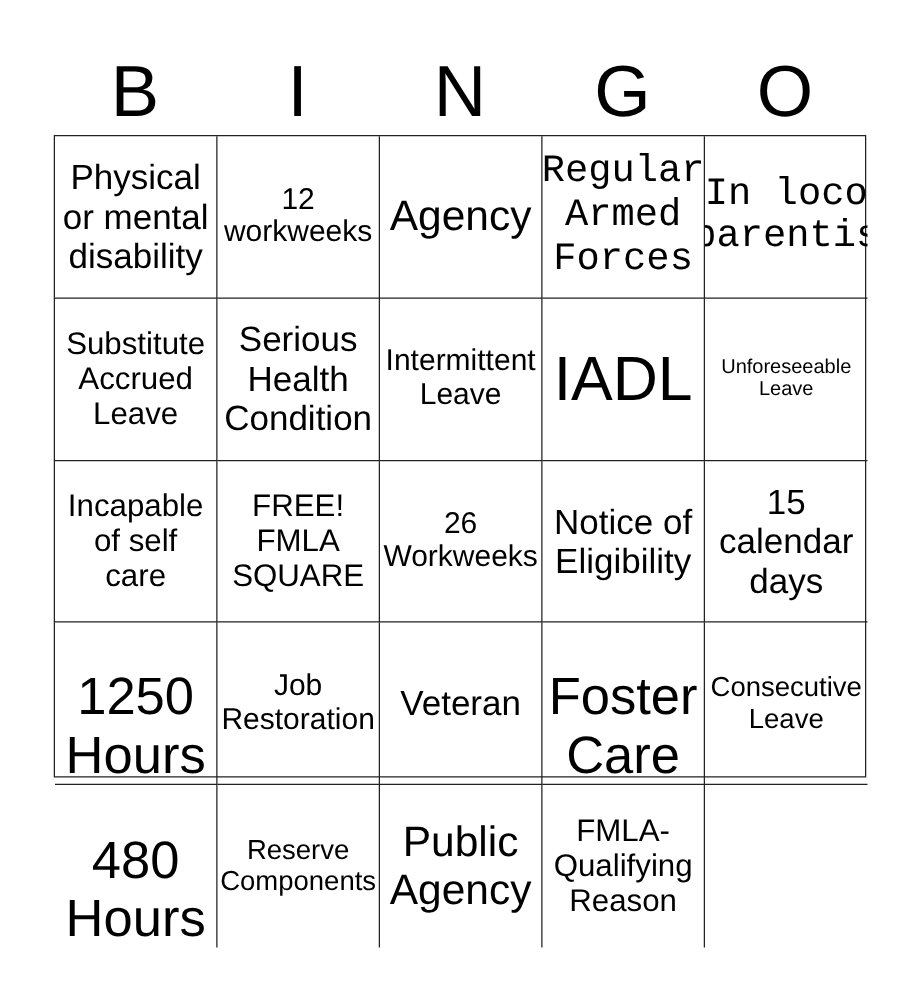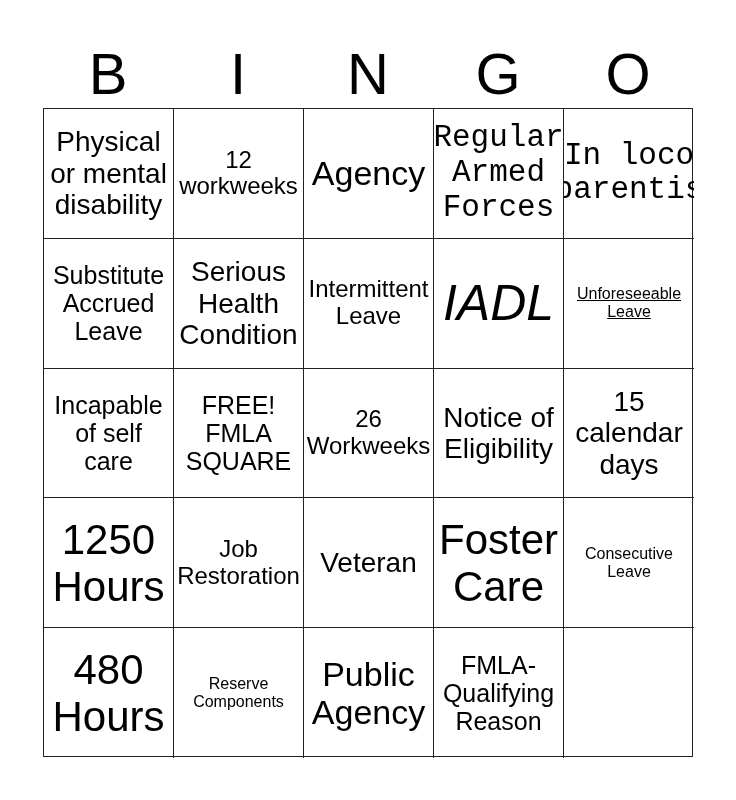--- a/index.html
+++ b/index.html
@@ -1,38 +1,38 @@
 <!DOCTYPE html>
 <html><head>
   <meta charset="utf-8">
   <style>
     html, body { margin: 0; padding: 0; background: #ffffff; }
     body { width: 736px; height: 800px; position: relative; overflow: hidden;
            font-family: "Liberation Sans", sans-serif; color: #000; }
     .header { position: absolute; left: 43px; top: 40px; width: 650px; height: 68px;
               display: flex; }
     .header-letter { width: 130px; text-align: center; font-size: 58px; line-height: 68px; }
-    .grid { position: absolute; left: 43px; top: 108px; width: 650px; height: 649px;
+    .grid { position: absolute; left: 43px; top: 108px; width: 650px; height: 514px;
             display: grid; grid-template-columns: repeat(5, 130px); grid-template-rows: repeat(5, 129.8px);
             border: 1px solid #222; box-sizing: border-box; }
     .cell { border-right: 1px solid #222; border-bottom: 1px solid #222; box-sizing: border-box;
             display: flex; align-items: center; justify-content: center; text-align: center;
             overflow: hidden; padding: 0 1px; }
     .cell:nth-child(5n) { border-right: none; }
     .cell:nth-child(n+21) { border-bottom: none; }
     .cell span { display: block; line-height: 1.12; }
-    .s16 { font-size: 16px; text-decoration: underline; }
-    .s18 { font-size: 16px; text-align: center; }
+    .s16 { font-size: 16px; }
+    .s18 { font-size: 22px; text-align: center; }
     .s19 { font-size: 24px; }
     .s24 { font-size: 25px; }
     .s27 { font-size: 28px; }
     .s30 { font-size: 31px; font-family: Liberation Mono, monospace; }
     .s34 { font-size: 34px; }
-    .s42 { font-size: 42px; line-height: 1.15 !important; }
-    .s48 { font-size: 50px; font-style: italic; }
+    .s42 { font-size: 42px; line-height: 1.15 !important; align-items: flex-end; }
+    .s48 { font-size: 50px; }
   </style>
 </head>
 <body>
 
 <div class="header">
   <div class="header-letter">B</div>
   <div class="header-letter">I</div>
   <div class="header-letter">N</div>
   <div class="header-letter">G</div>
   <div class="header-letter">O</div>

